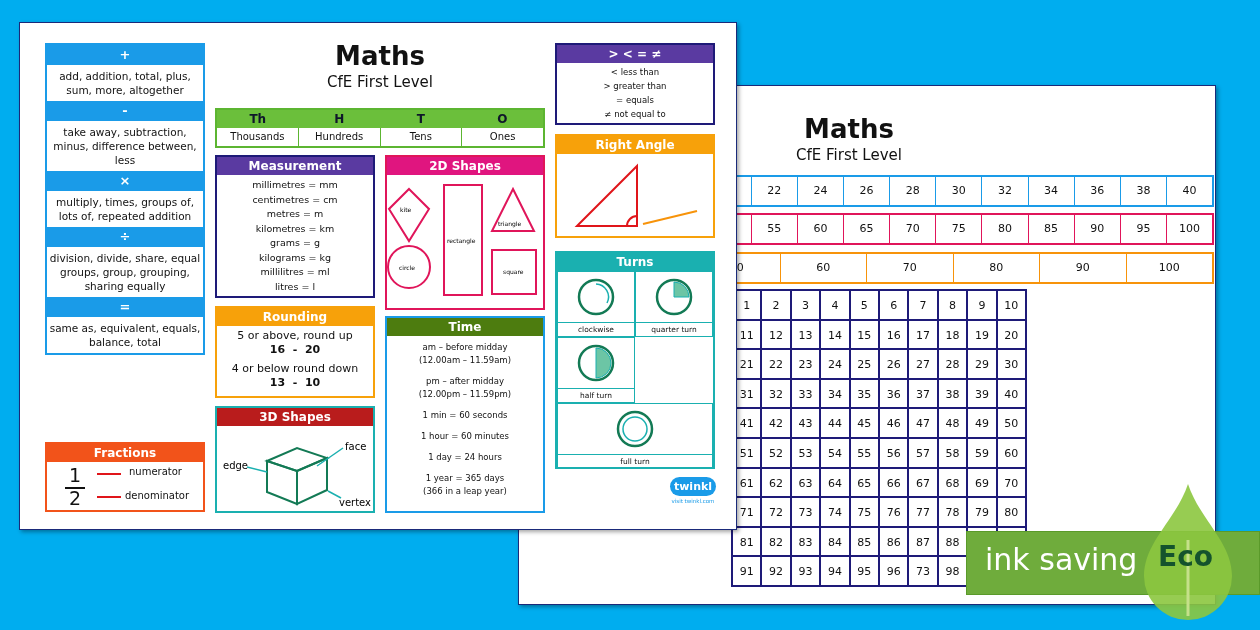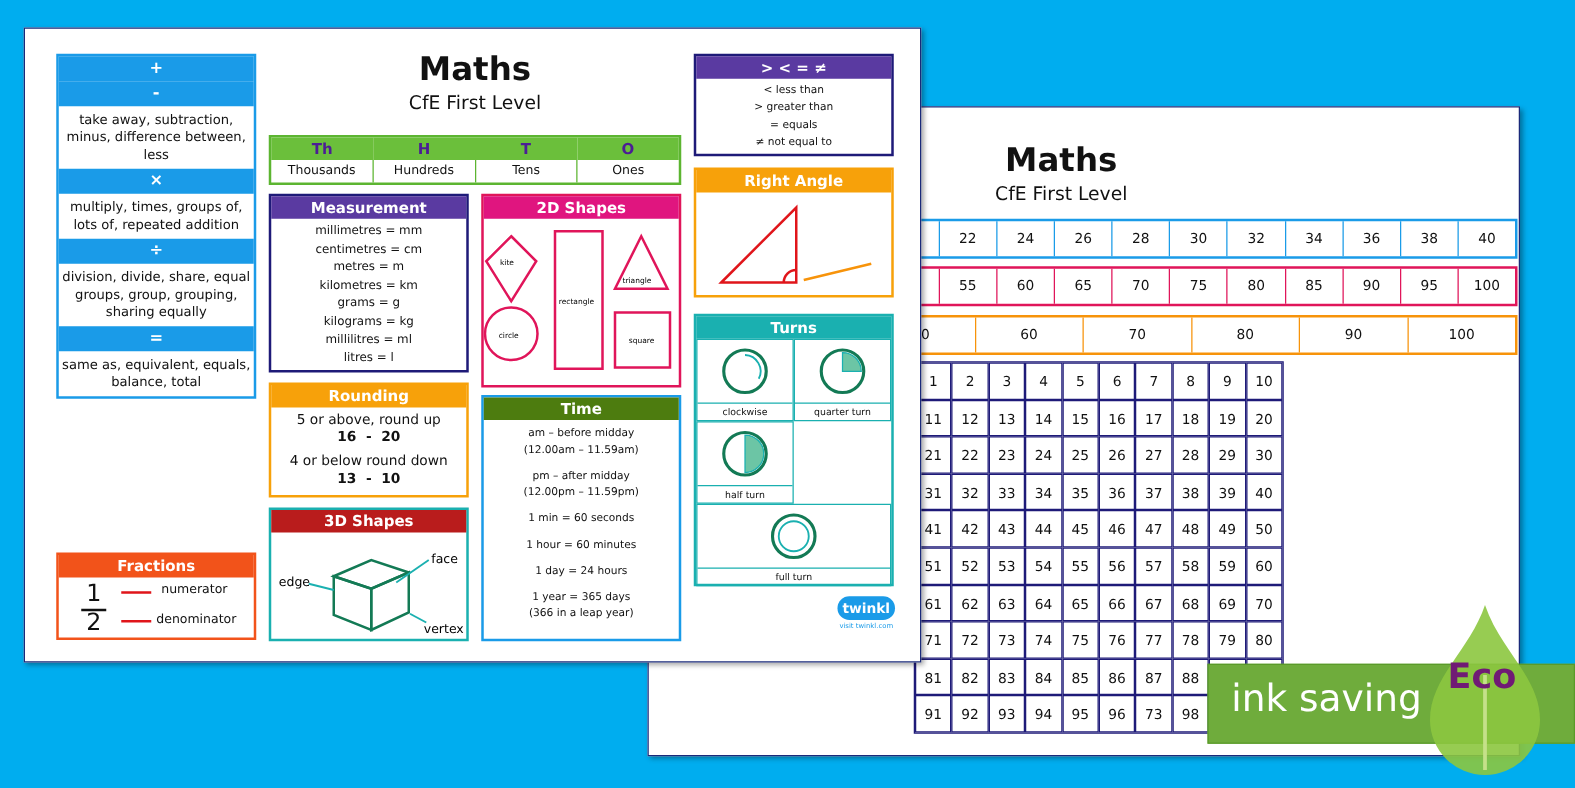--- a/index.html
+++ b/index.html
@@ -24,21 +24,21 @@
   #fractions { left: 25px; top: 419px; width: 160px; height: 70px; border: 2px solid #f2531a; }
   #fractions .hdr { background: #f2531a; }
 
   #title-front { left: 195px; top: 18px; width: 330px; text-align: center; }
   .t-main { font-size: 26px; font-weight: bold; font-family: "DejaVu Sans", sans-serif; }
   .t-sub { font-size: 15px; margin-top: 2px; }
 
   #place-value { left: 195px; top: 85px; width: 330px; border: 2px solid #5cb531; }
   .pv-row { display: flex; }
   .pv-row div { flex: 1; text-align: center; font-size: 10px; height: 18px; line-height: 18px; }
-  .pv-h div { background: #6bbf3b; color: #4c1d95; font-weight: bold; font-size: 12px; }
+  .pv-h div { background: #6bbf3b; color: #0f172a; font-weight: bold; font-size: 12px; }
   .pv-b div { border-right: 1px solid #5cb531; }
   .pv-b div:last-child { border-right: 0; }
 
   #measurement { left: 195px; top: 132px; width: 160px; height: 143px; border: 2px solid #1e1a78; }
   #measurement .hdr { background: #5a3aa1; }
   #shapes2d { left: 365px; top: 132px; width: 160px; height: 155px; border: 2px solid #e0155a; }
   #shapes2d .hdr { background: #e0157f; }
 
   #rounding { left: 195px; top: 283px; width: 160px; height: 92px; border: 2px solid #f7a10a; }
   #rounding .hdr { background: #f7a10a; }
@@ -73,21 +73,21 @@
   #row-10s { left: 0; top: 166px; width: 695px; border: 2px solid #f7930a; }
   #row-10s div { flex: 1; border-right: 1px solid #f7930a; }
   .num-row div:last-child { border-right: 0 !important; }
 
   #hundred-square { position: absolute; left: 212px; top: 203px; width: 296px; display: grid; grid-template-columns: repeat(10, 1fr); border: 1px solid #1e1a78; }
   #hundred-square div { height: 29.6px; line-height: 29.6px; text-align: center; font-size: 11px; border: 1px solid #1e1a78; }
 
   #eco { position: absolute; left: 966px; top: 531px; width: 294px; height: 64px; background: #6fac3c; border: 1px solid #5a9a2a; z-index: 5; }
   #eco-text { position: absolute; left: 18px; top: 10px; color: #fff; font-size: 30px; font-family: "DejaVu Sans", sans-serif; }
   #eco-drop { position: absolute; left: 1140px; top: 480px; width: 96px; height: 140px; z-index: 6; }
-  #eco-label { position: absolute; left: 1158px; top: 524px; color: #701a75; font-weight: bold; font-size: 28px; z-index: 7; }
+  #eco-label { position: absolute; left: 1158px; top: 540px; color: #14532d; font-weight: bold; font-size: 28px; z-index: 7; }
 </style>
 </head>
 <body>
 
 <div class="page" id="back-page">
   <div id="title-back">
     <div class="t-main">Maths</div>
     <div class="t-sub">CfE First Level</div>
   </div>
   <div class="num-row" id="row-2s">
@@ -235,20 +235,21 @@
       <div>98</div>
       <div>99</div>
       <div>100</div>
     </div>
 </div>
 
 <div class="page" id="front-page">
 
   <div class="box" id="ops">
     <div class="op-h">+</div>
+    <div class="op-b">add, addition, total, plus, sum, more, altogether</div>
     <div class="op-h">-</div>
     <div class="op-b">take away, subtraction, minus, difference between, less</div>
     <div class="op-h">×</div>
     <div class="op-b">multiply, times, groups of, lots of, repeated addition</div>
     <div class="op-h">÷</div>
     <div class="op-b">division, divide, share, equal groups, group, grouping, sharing equally</div>
     <div class="op-h">=</div>
     <div class="op-b">same as, equivalent, equals, balance, total</div>
   </div>
 

